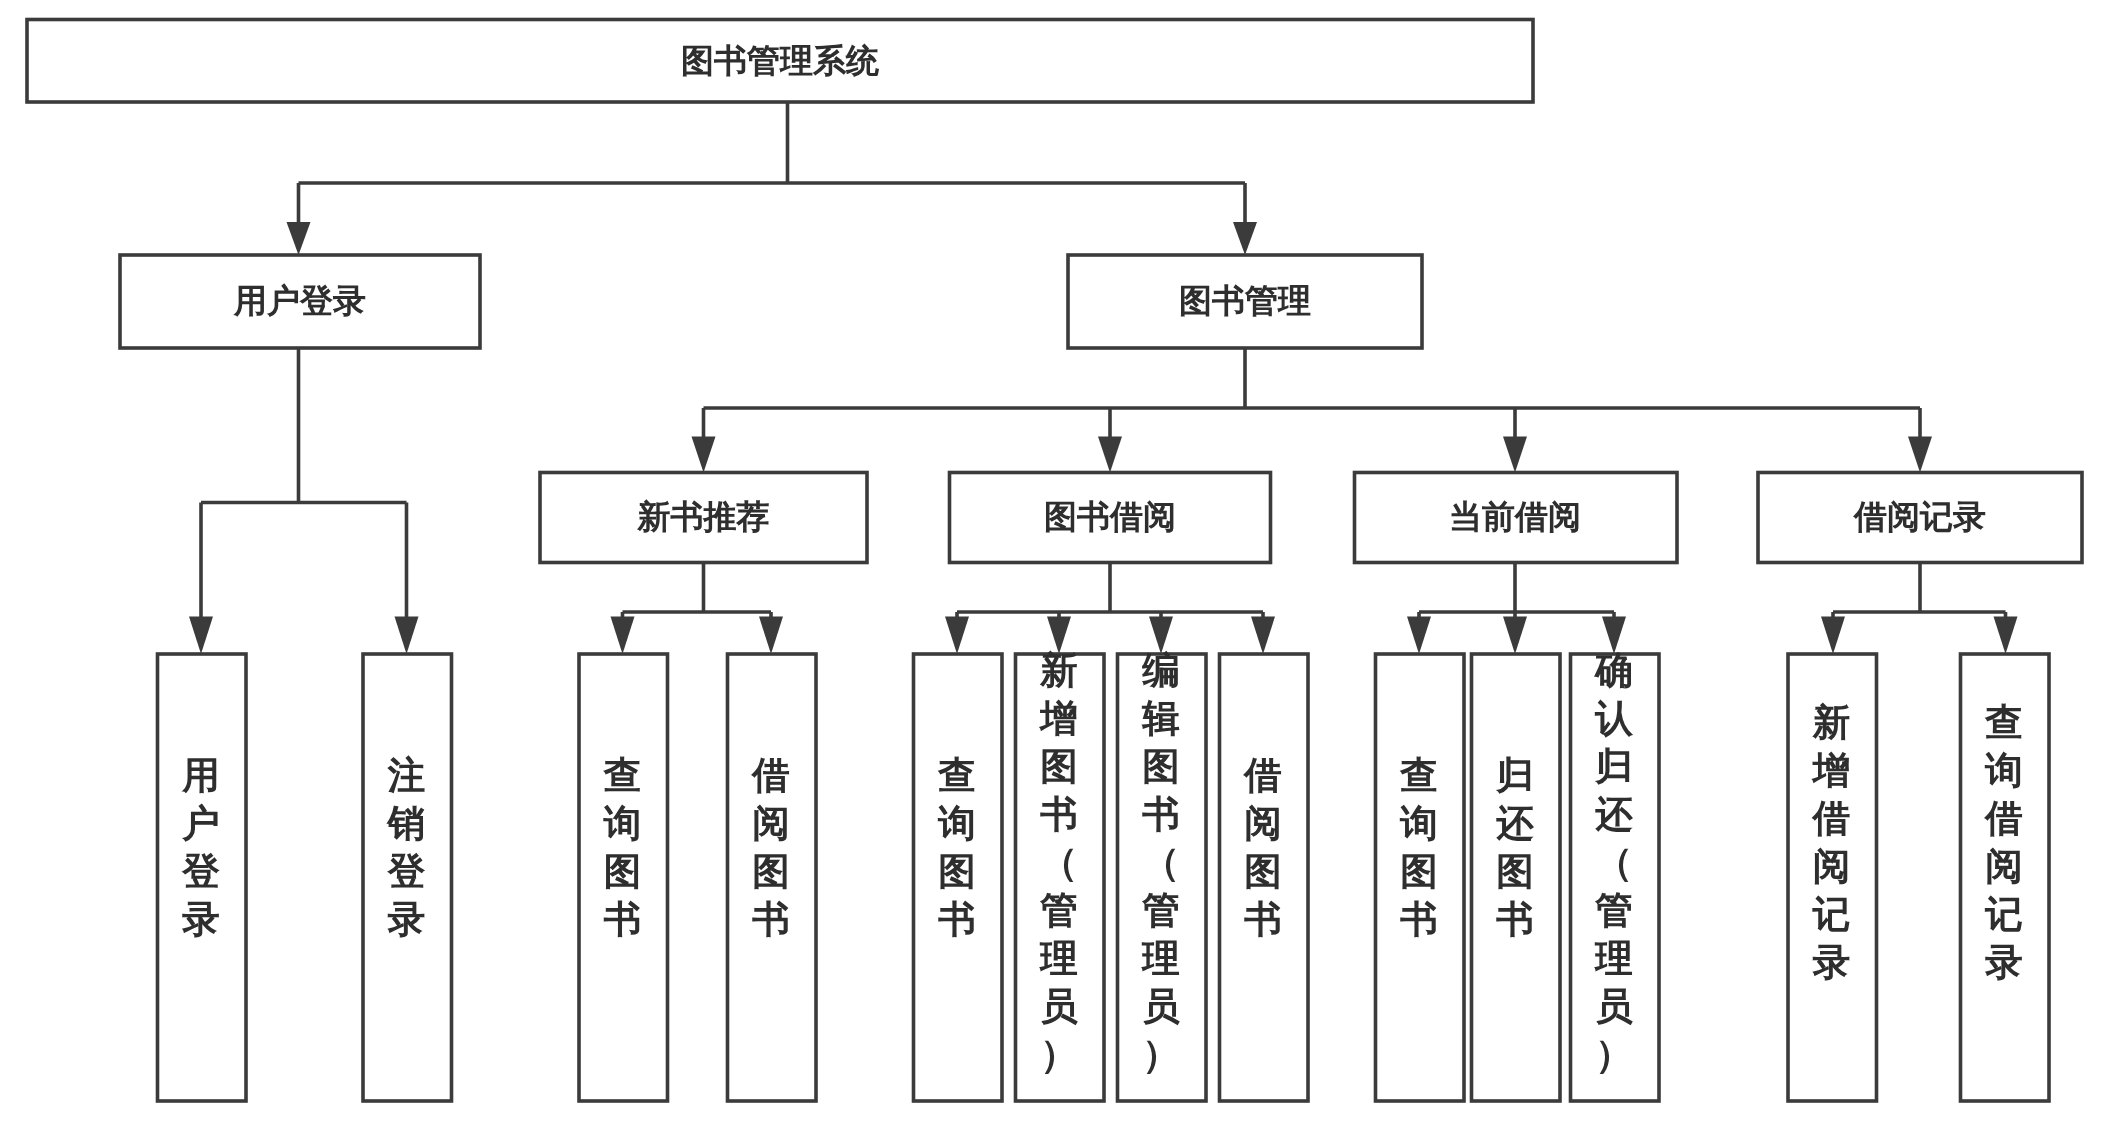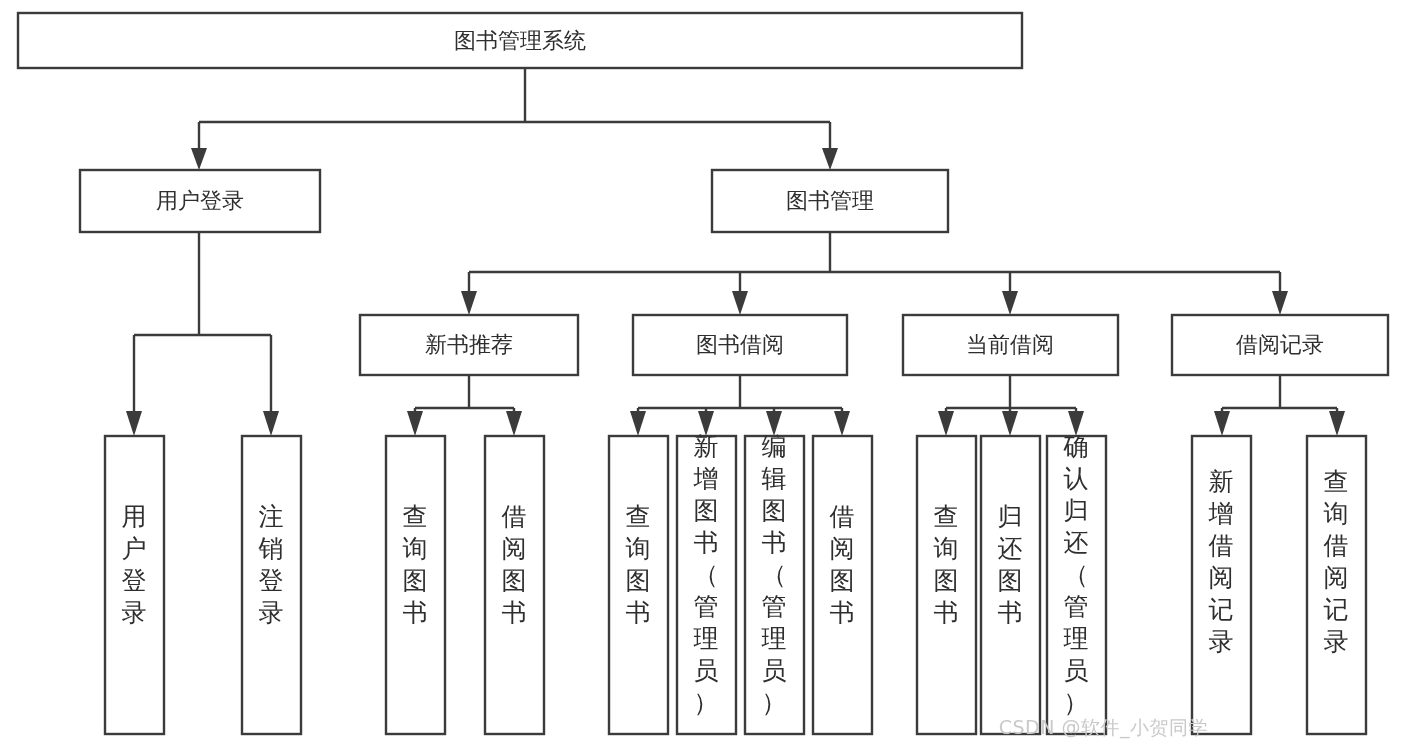--- a/index.html
+++ b/index.html
@@ -11,20 +11,21 @@
     width: 1405px;
     height: 747px;
     font-family: "DejaVu Sans", "Liberation Sans", sans-serif;
     overflow: hidden;
     position: relative;
   }
   #diagram-root {
     position: relative;
     width: 1218px;
     height: 747px;
+    font-weight: bold;
   }
   svg#flow {
     position: absolute;
     left: 0;
     top: 0;
     width: 1405px;
     height: 747px;
     display: block;
   }
   .node-rect {
@@ -225,14 +226,13 @@
       <rect class="node-rect" x="1192" y="436" width="59" height="298"></rect>
       <text class="node-label-v" x="1221" y="490"><tspan x="1221" dy="0">新</tspan><tspan x="1221" dy="32">增</tspan><tspan x="1221" dy="32">借</tspan><tspan x="1221" dy="32">阅</tspan><tspan x="1221" dy="32">记</tspan><tspan x="1221" dy="32">录</tspan></text>
     </g>
     <g>
       <rect class="node-rect" x="1307" y="436" width="59" height="298"></rect>
       <text class="node-label-v" x="1336" y="490"><tspan x="1336" dy="0">查</tspan><tspan x="1336" dy="32">询</tspan><tspan x="1336" dy="32">借</tspan><tspan x="1336" dy="32">阅</tspan><tspan x="1336" dy="32">记</tspan><tspan x="1336" dy="32">录</tspan></text>
     </g>
 
   </svg>
 
-  <div class="watermark">CSDN @软件_小贺同学</div>
 </div>
 
 </body></html>

